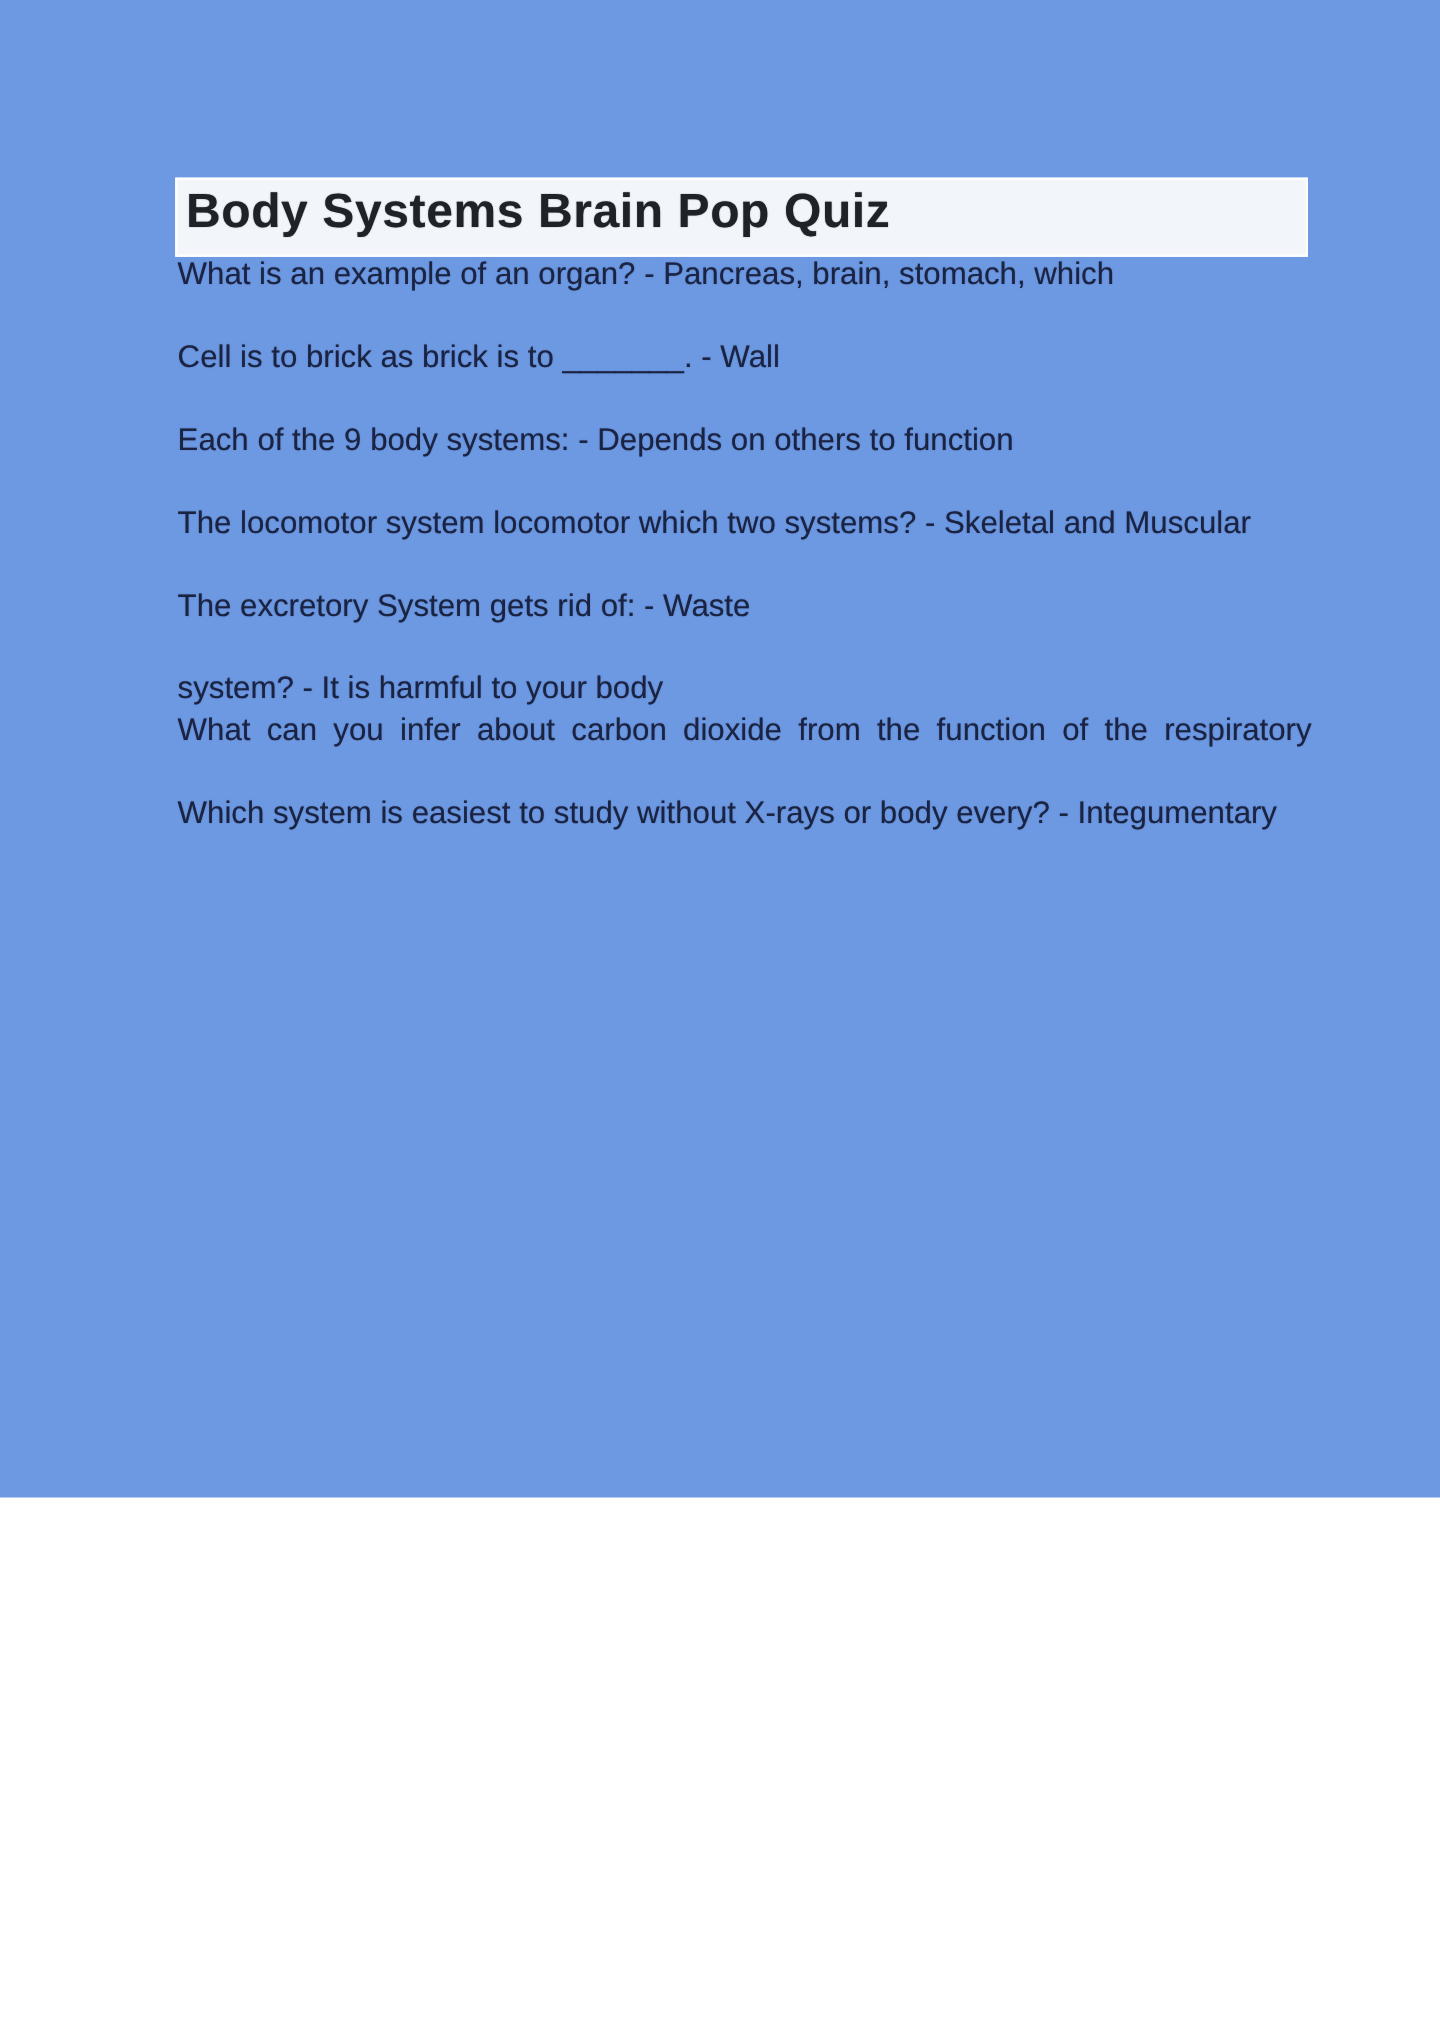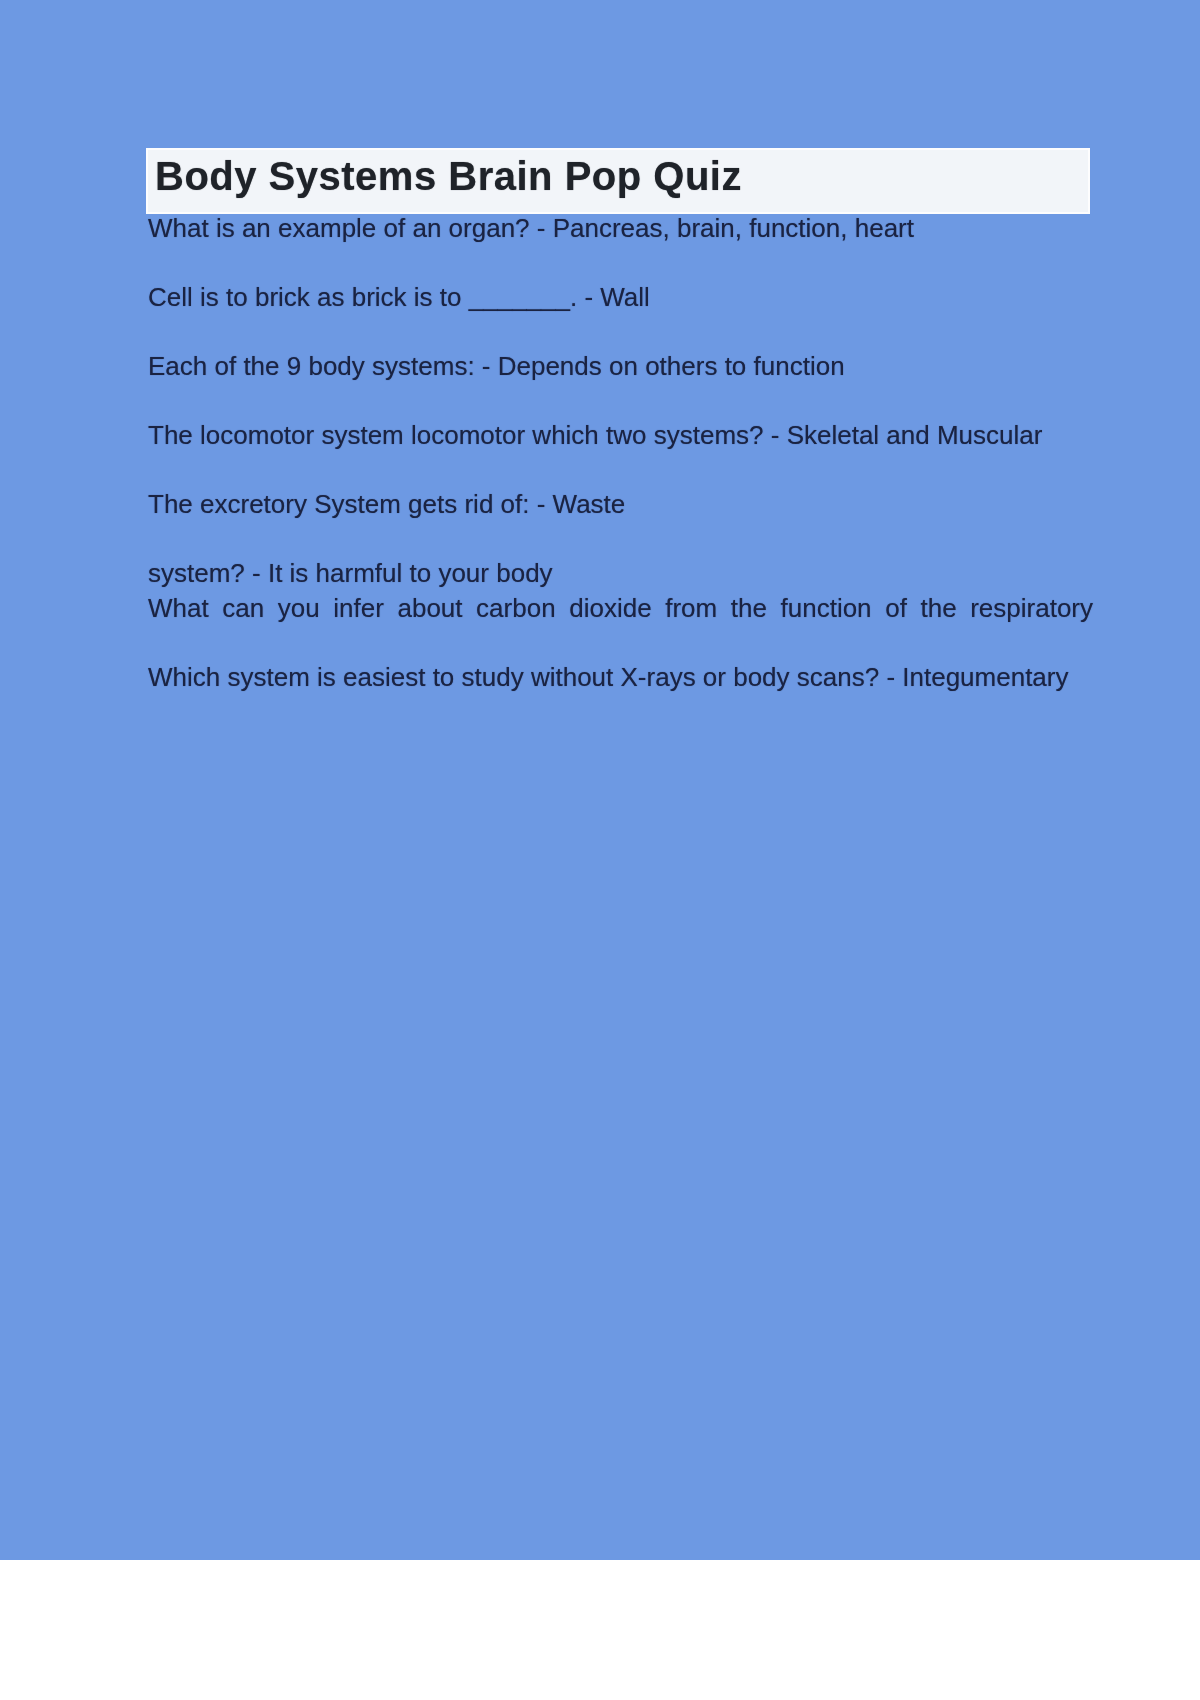--- a/index.html
+++ b/index.html
@@ -3,21 +3,21 @@
 <meta charset="utf-8">
 <style>
   html, body {
     margin: 0;
     padding: 0;
     background: #ffffff;
   }
   .page {
     position: relative;
     width: 1200px;
-    height: 1560px;
+    height: 1248px;
     overflow: hidden;
     font-family: "Liberation Sans", sans-serif;
   }
   
   .blue-area {
     position: absolute;
     left: 0; top: 0;
     width: 1200px;
     height: 1596px;
     background: var(--page-blue, #6d99e3);
@@ -83,41 +83,41 @@
 </head>
 <body>
 
 <div class="page">
   <div class="blue-area">
     <div class="banner">
       <div class="title">Body Systems Brain Pop Quiz</div>
     </div>
     <div class="questions" id="questions">
         <div class="question">
-          <div class="line">What is an example of an organ? - Pancreas, brain, function, heart</div>
+          <div class="line">What is an example of an organ? - Pancreas, brain, stomach, which</div>
         </div>
         <div class="question">
           <div class="line">Cell is to brick as brick is to _______. - Wall</div>
         </div>
         <div class="question">
           <div class="line">Each of the 9 body systems: - Depends on others to function</div>
         </div>
         <div class="question">
           <div class="line">The locomotor system locomotor which two systems? - Skeletal and Muscular</div>
         </div>
         <div class="question">
           <div class="line">The excretory System gets rid of: - Waste</div>
         </div>
         <div class="question">
           <div class="line">system? - It is harmful to your body</div>
           <div class="line stretch">What can you infer about carbon dioxide from the function of the respiratory</div>
         </div>
         <div class="question">
         </div>
         <div class="question">
-          <div class="line">Which system is easiest to study without X-rays or body scans? - Integumentary</div>
+          <div class="line">Which system is easiest to study without X-rays or body every? - Integumentary</div>
         </div>
       </div>
   </div>
   <div class="footer-area">
     <div class="divider"></div>
   </div>
 </div>
 
 </body></html>

